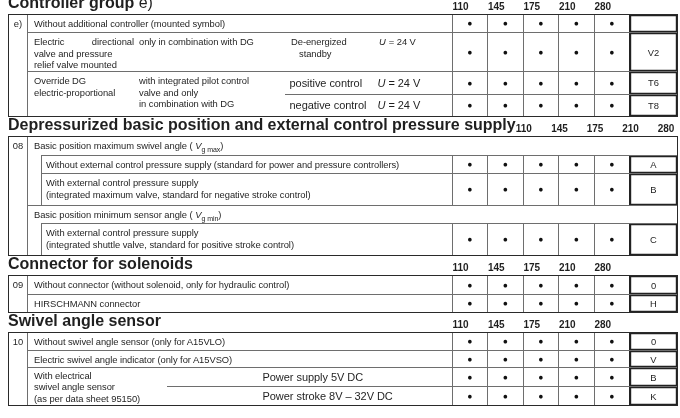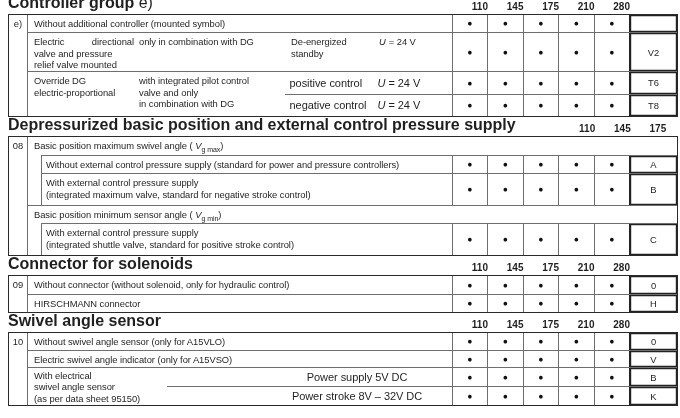--- a/index.html
+++ b/index.html
@@ -3,46 +3,46 @@
 <meta charset="utf-8">
 <style>
   * { margin:0; padding:0; box-sizing:border-box; }
   html,body { background:#fff; }
   .page {
     width:680px; height:418px; background:#fff; overflow:hidden;
     font-family:"Liberation Sans", sans-serif; color:#1f1f1f;
     padding:1px 2px 0 8px; position:relative;
   }
   .hdr { display:flex; align-items:flex-end; height:11px; margin-bottom:2px; width:670px; }
-  .hdr-mt { margin-top:6px;gap:44px; }
+  .hdr-mt { margin-top:6px; }
   .hdr-title { flex:1; font-size:16px; font-weight:bold; white-space:nowrap; }
   .hdr-suffix { font-weight:normal; }
   .nums { display:flex; }
-  .num { width:35.5px; text-align:right; font-size:10px; font-weight:bold; }
+  .num { width:35.5px; text-align:left; font-size:10px; font-weight:bold; }
   .num-spacer { width:48px; }
 
   .tbl { display:flex; width:670px; border:1.5px solid #2a2a2a; background:#fff; }
   .gut { width:19px; border-right:1px solid #6e6e6e; font-size:9.4px; text-align:center; padding-top:3px; }
   .rows { flex:1; display:flex; flex-direction:column; }
   .trow { display:flex; position:relative; align-items:stretch; }
   .trow.bt { border-top:1px solid #6e6e6e; }
   .trow.mask::after { content:""; position:absolute; top:-1px; left:0; width:13px; height:1px; background:#fff; }
   .content { flex:1; position:relative; font-size:9.4px; line-height:11.5px; letter-spacing:-0.05px; }
   .content.ind::before { content:""; position:absolute; left:13px; top:0; bottom:0; width:1px; background:#6e6e6e; }
   .abs { position:absolute; white-space:nowrap; }
   .jline { width:100px; text-align:justify; text-align-last:justify; }
   .dc { width:35.5px; border-left:1px solid #6e6e6e; display:flex; align-items:center; justify-content:center; }
   .dot { font-size:8.5px; line-height:1; color:#111; }
   .code { width:48px; border-left:1px solid #222; box-shadow:inset 0 0 0 1.2px #222;
           display:flex; align-items:center; justify-content:center; font-size:9.4px; font-weight:normal; }
   .substack { display:flex; flex-direction:column; }
   .subrow { display:flex; flex:1; align-items:stretch; }
   .subrow + .subrow { border-top:1px solid #6e6e6e; }
   .sublabel { position:relative; display:flex; align-items:center; font-size:11px; letter-spacing:-0.05px; white-space:nowrap; }
-  .w167 { width:167px; } .w285 { width:285px;justify-content:center; }
+  .w167 { width:167px; } .w285 { width:285px; }
   .sl-label { margin-left:5px; }
   .sl-u { position:absolute; left:93px; }
   .ml96 { margin-left:96px; }
   .urest { margin-left:3px; }
   i.var { font-style:italic; }
   sub { font-size:7px; }
 </style>
 </head>
 <body>
 
@@ -86,21 +86,21 @@
         <div class="code"></div>
       </div>
 
       <div class="trow bt" style="height:39px">
         <div class="content">
           <div class="abs jline" style="left:6px; top:3px">Electric directional</div>
           <div class="abs" style="left:6px; top:14.5px">valve and pressure</div>
           <div class="abs" style="left:6px; top:26px">relief valve mounted</div>
           <div class="abs" style="left:111px; top:3px">only in combination with DG</div>
           <div class="abs" style="left:263px; top:3px">De-energized</div>
-          <div class="abs" style="left:263px; top:14.5px">standby</div>
+          <div class="abs" style="left:271px; top:14.5px">standby</div>
           <div class="abs" style="left:351px; top:3px"><i class="var">U</i><span class="urest">= 24 V</span></div>
         </div>
         <div class="dc">
             <span class="dot">●</span>
           </div>
         <div class="dc">
             <span class="dot">●</span>
           </div>
         <div class="dc">
             <span class="dot">●</span>

